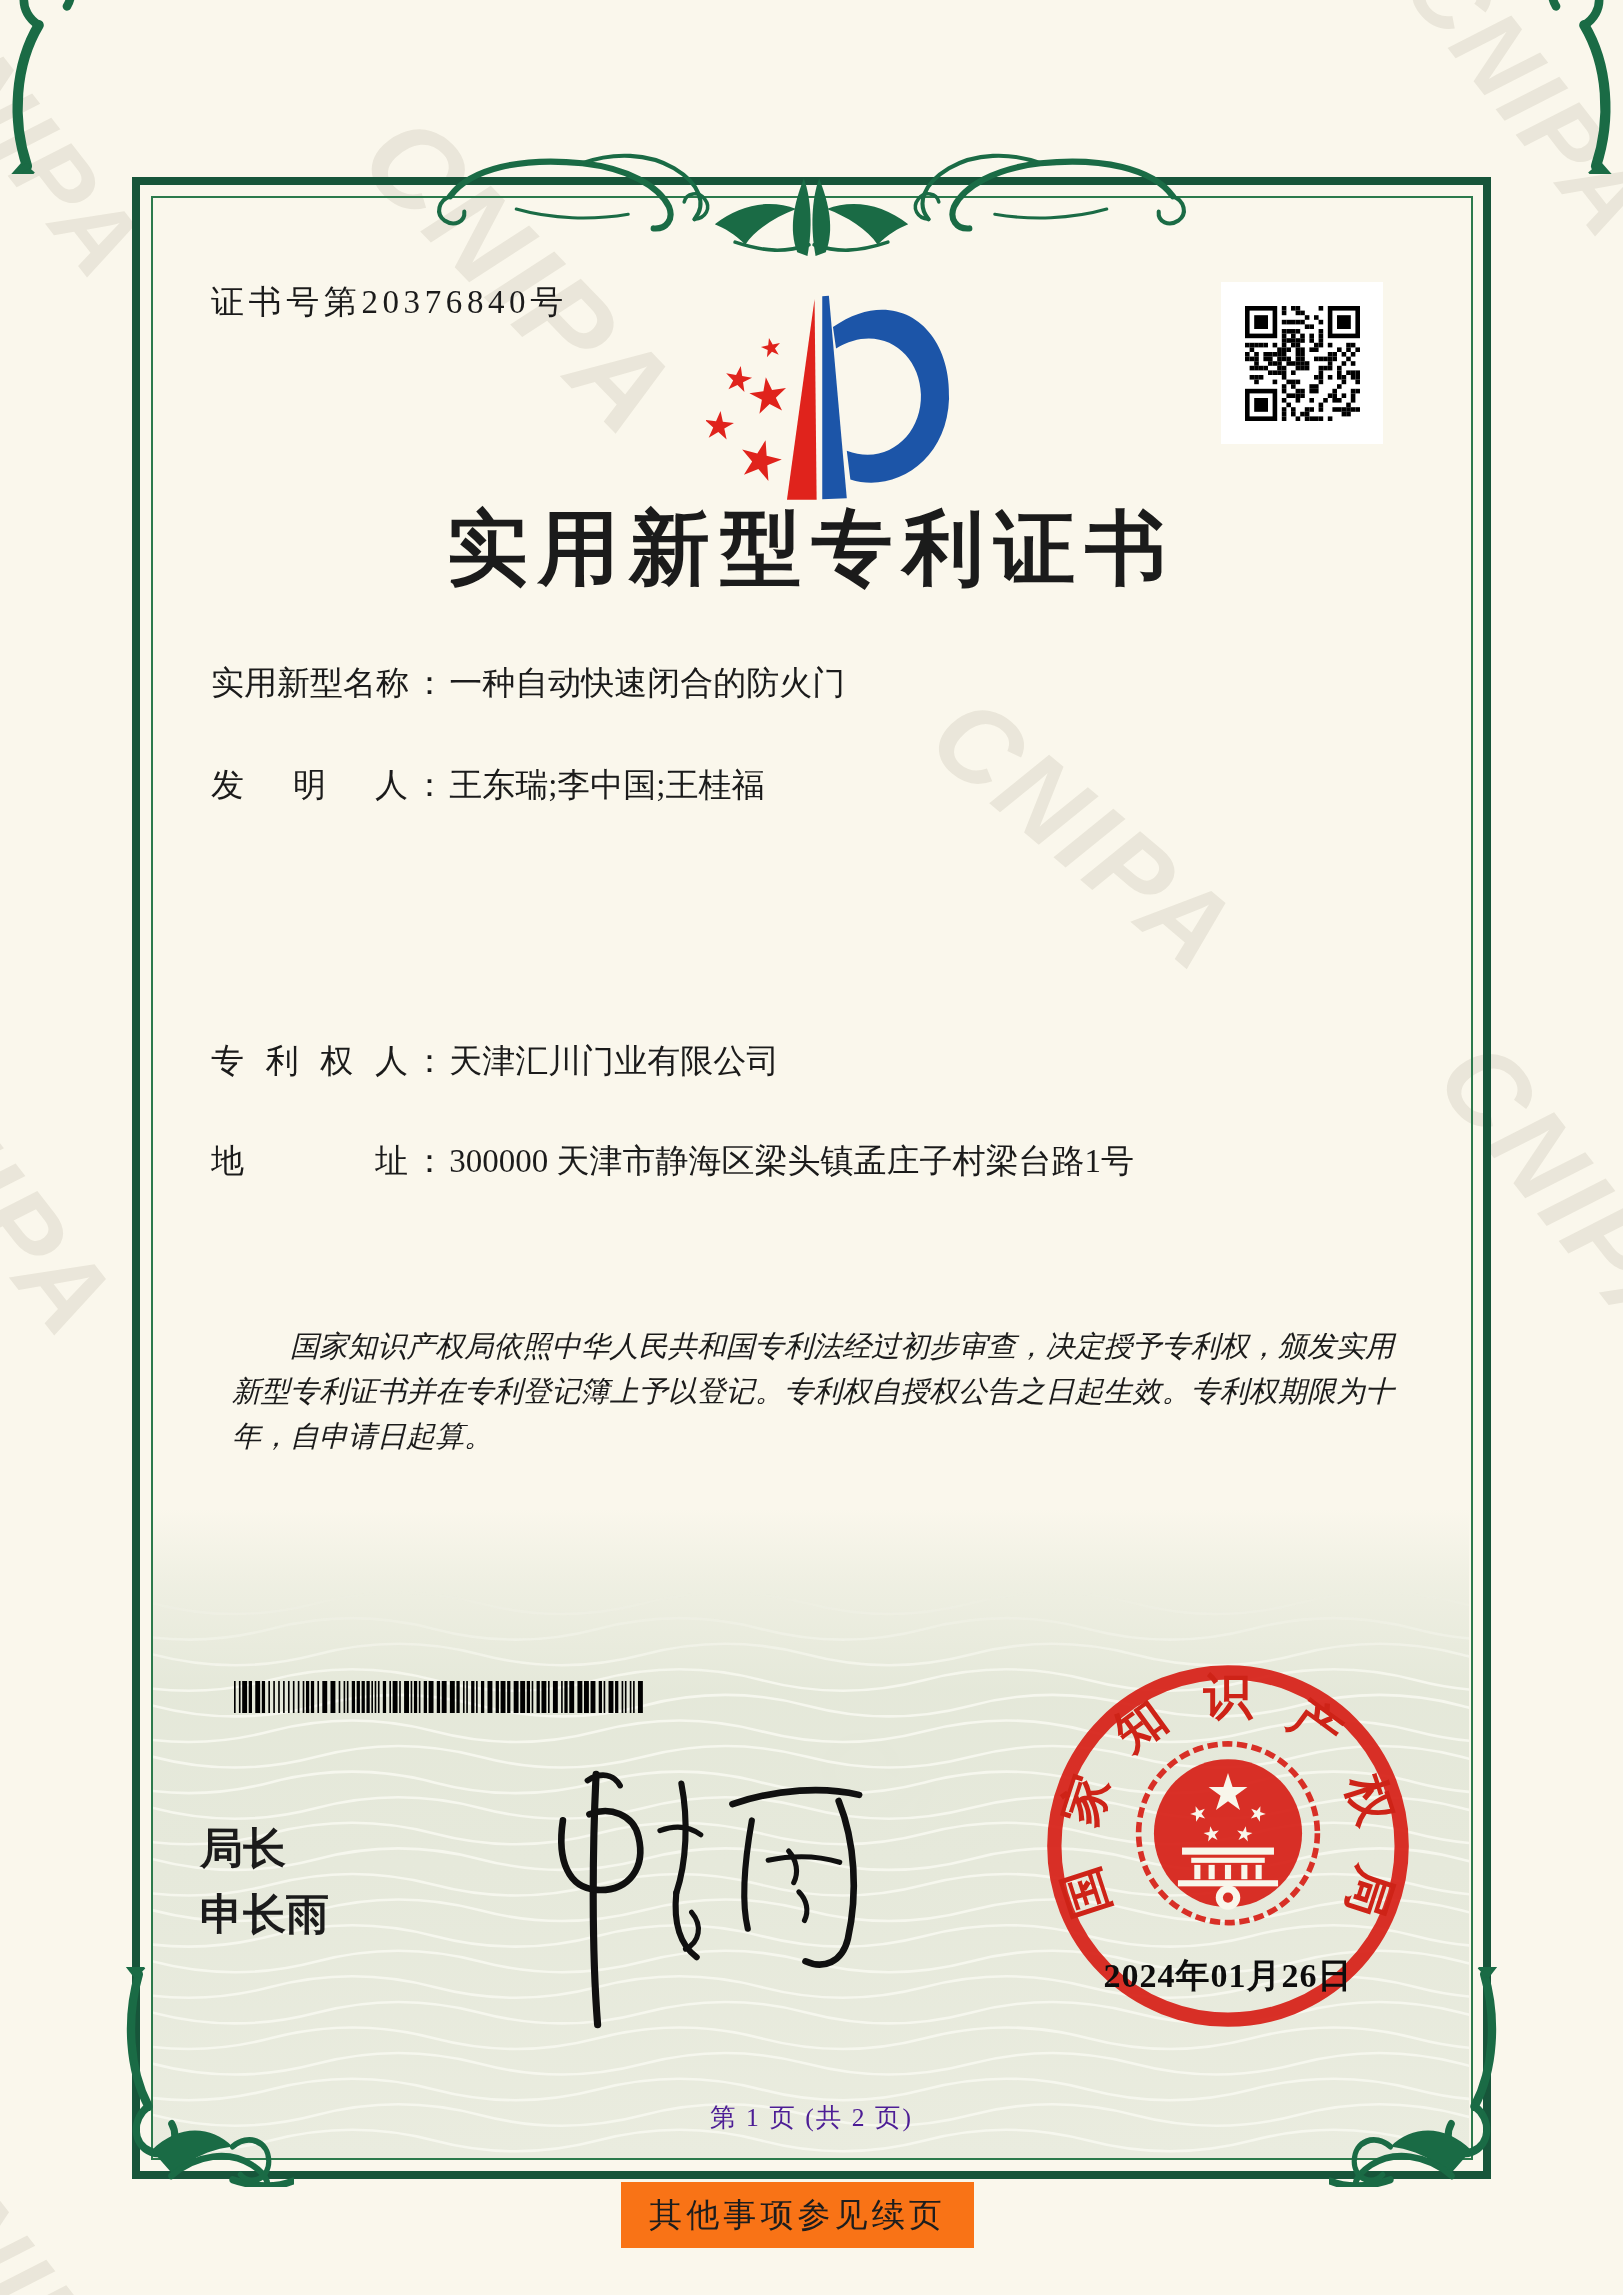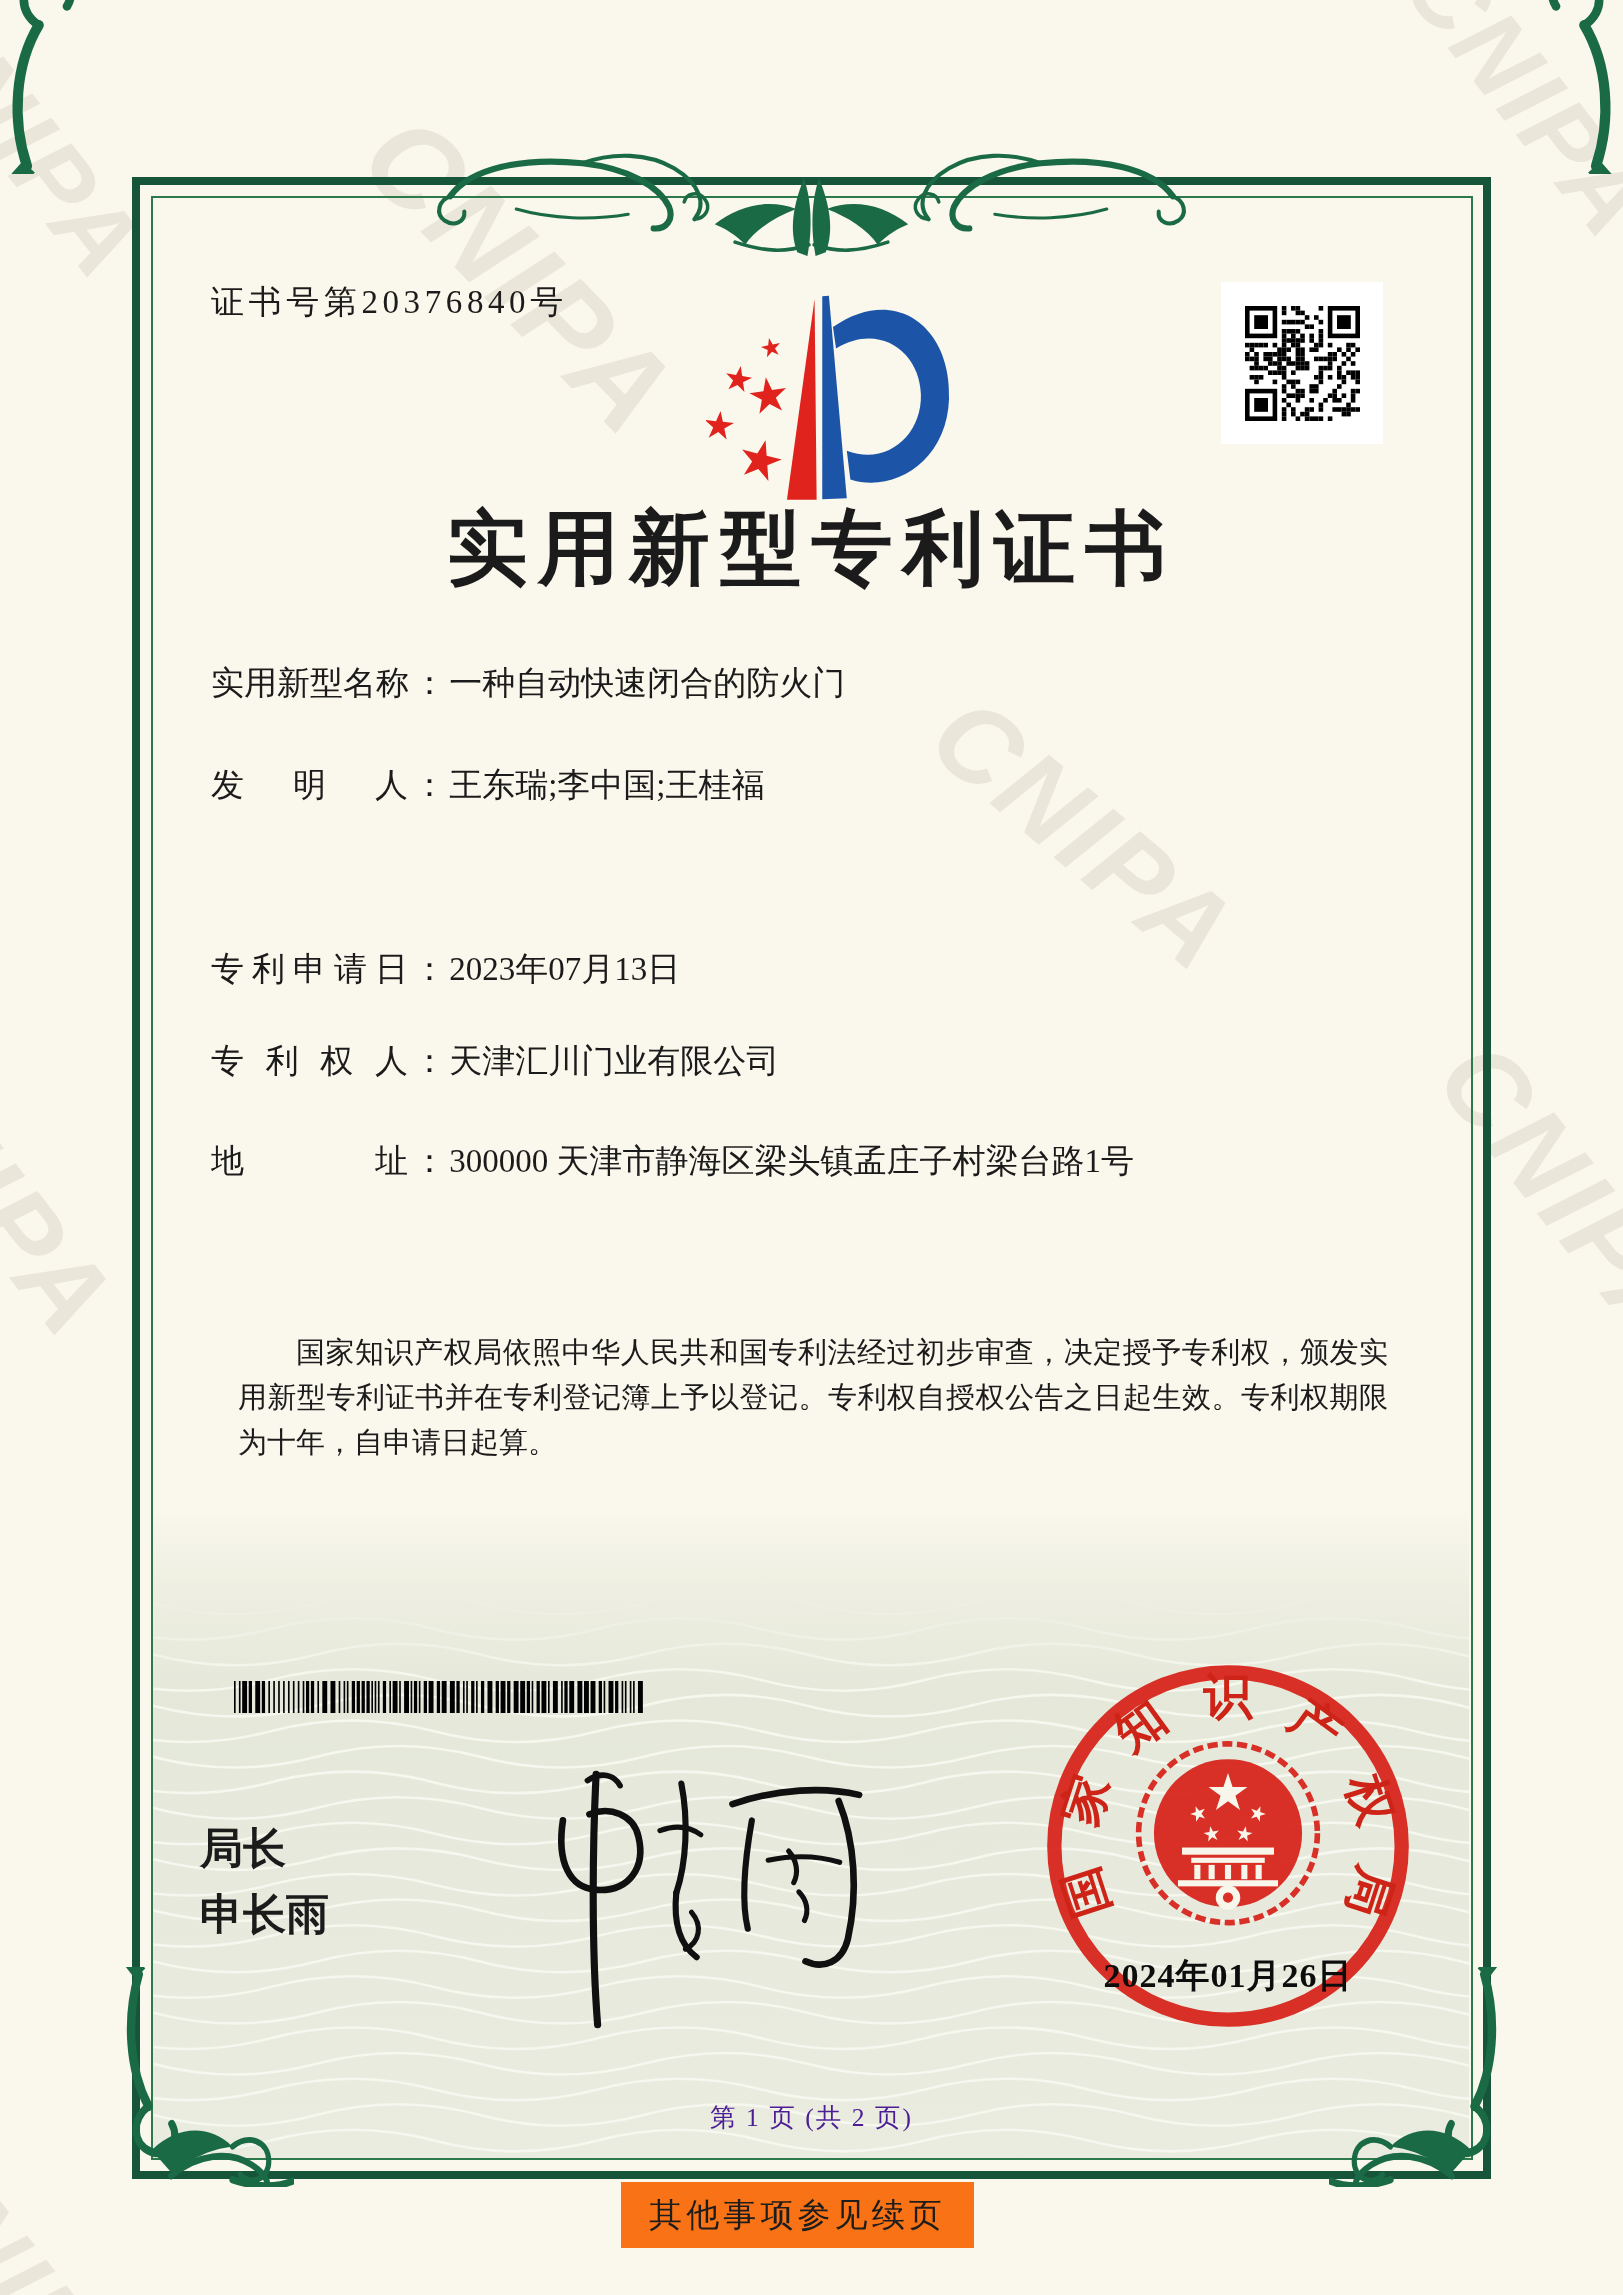--- a/index.html
+++ b/index.html
@@ -37,21 +37,21 @@
   
   .field-row{position:absolute;left:211px;font-size:33px;white-space:nowrap;z-index:10;}
   .field-label{display:inline-block;width:197px;text-align:justify;text-align-last:justify;
       vertical-align:top;}
   .field-sep{display:inline-block;margin:0 3.1px 0 5.1px;}
   .grant2{position:absolute;left:592px;top:0;white-space:nowrap;}
 
   
   .body-text{position:absolute;left:220px;top:1312px;width:1186px;font-size:29px;
       line-height:45px;text-align:justify;z-index:10;}
-  .body-text p{margin:18px;text-indent:58px;}
+  .body-text p{margin:12px;text-indent:58px;font-style:italic;}
   .body-text p + p{margin-top:5.1px;}
 
   
   .barcode{position:absolute;left:234px;top:1681px;width:415px;height:32px;z-index:12;}
   .signer{position:absolute;left:200px;font-size:43px;font-weight:bold;
       font-family:"Liberation Sans","DejaVu Sans",sans-serif;z-index:12;}
   .signer.t1{top:1820px}.signer.t2{top:1886px}
   .signature{position:absolute;left:532px;top:1754px;width:358px;height:286px;z-index:12;}
 
   .seal{position:absolute;left:1039px;top:1657px;width:378px;height:378px;z-index:20;opacity:.94;}
@@ -383,23 +383,20 @@
   </div>
 
   <div class="title">实用新型专利证书</div>
 
   <div class="field-row" style="top:661px">
     <span class="field-label">实用新型名称</span><span class="field-sep">：</span><span>一种自动快速闭合的防火门</span>
   </div>
   <div class="field-row" style="top:763px">
     <span class="field-label">发明人</span><span class="field-sep">：</span><span>王东瑞;李中国;王桂福</span>
   </div>
-  <div class="field-row" style="top:947px">
-    <span class="field-label">专利申请日</span><span class="field-sep">：</span><span>2023年07月13日</span>
-  </div>
   <div class="field-row" style="top:1039px">
     <span class="field-label">专利权人</span><span class="field-sep">：</span><span>天津汇川门业有限公司</span>
   </div>
   <div class="field-row" style="top:1139px">
     <span class="field-label">地址</span><span class="field-sep">：</span><span>300000 天津市静海区梁头镇孟庄子村梁台路1号</span>
   </div>
 
 
   <div class="body-text">
     <p>国家知识产权局依照中华人民共和国专利法经过初步审查，决定授予专利权，颁发实用新型专利证书并在专利登记簿上予以登记。专利权自授权公告之日起生效。专利权期限为十年，自申请日起算。</p>

